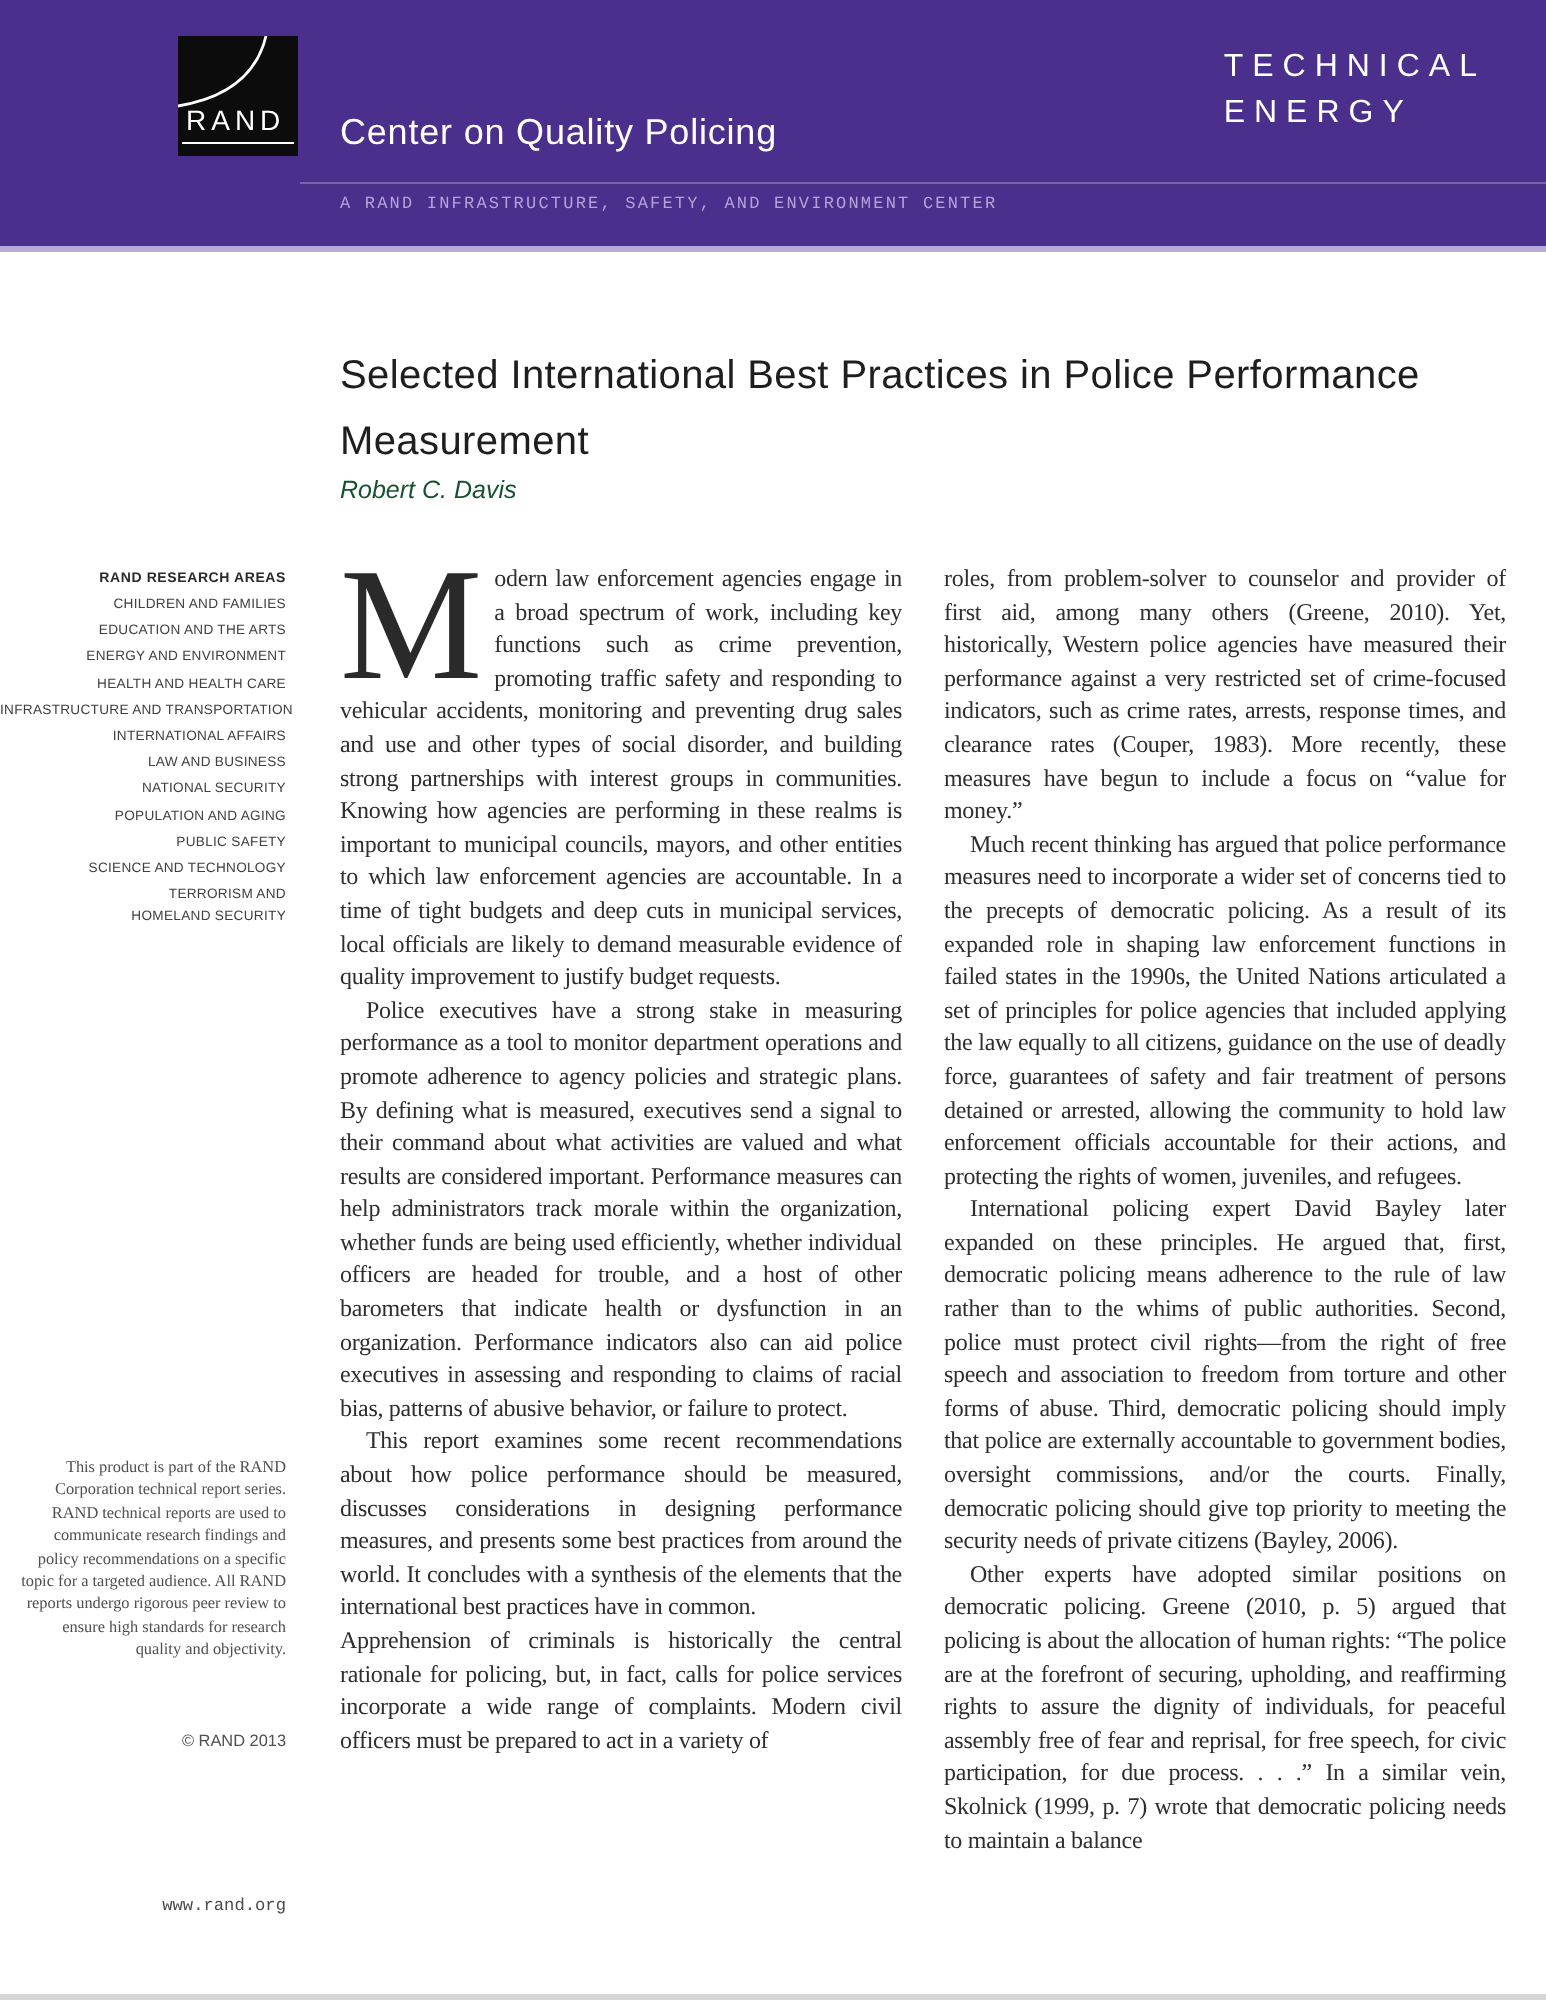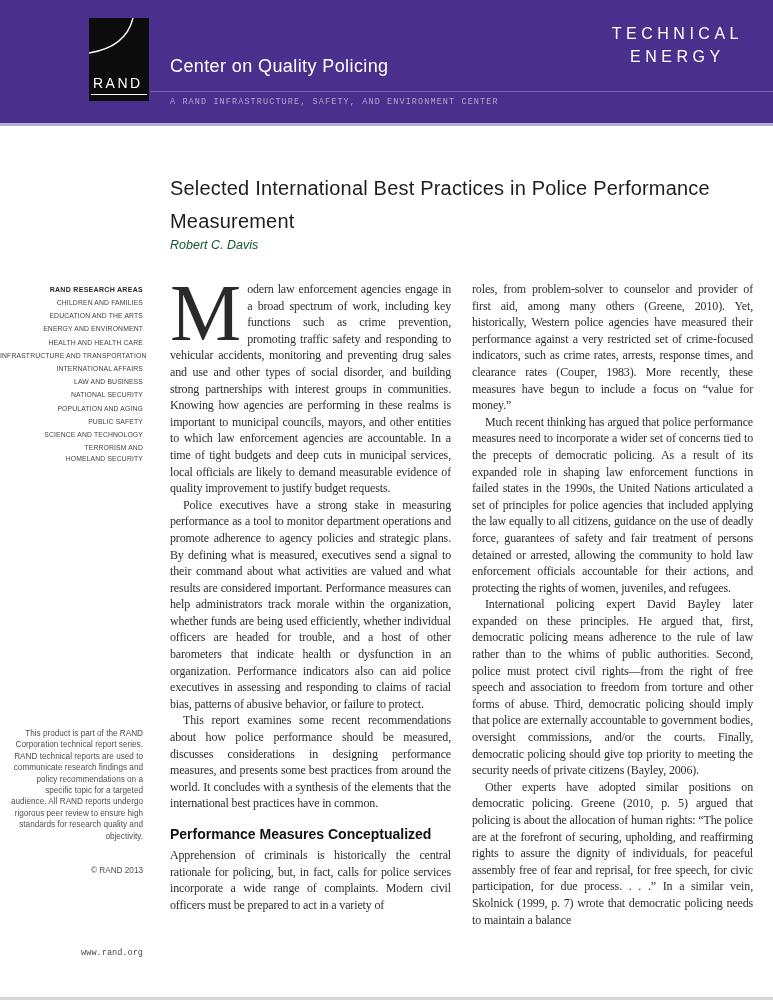--- a/index.html
+++ b/index.html
@@ -2,48 +2,48 @@
 <html><head>
 <meta charset="utf-8">
 <style>
   html,body{margin:0;padding:0;background:#888;}
   .page{position:relative;width:773px;height:1000px;background:#ffffff;overflow:hidden;
         font-family:"Liberation Serif",serif;margin:0 auto;}
 
   
   .header-band{position:absolute;left:0;top:0;width:773px;height:123px;background:#4a308c;}
   .header-strip{position:absolute;left:0;top:123px;width:773px;height:3px;background:#b5aad8;}
-  .rand-logo{position:absolute;left:89px;top:18px;width:60px;height:83px;background:#0c0c0c;}
+  .rand-logo{position:absolute;left:89px;top:18px;width:60px;height:60px;background:#0c0c0c;}
   .rand-logo svg{position:absolute;left:0;top:0;}
   .rand-wordmark{position:absolute;left:4px;bottom:10px;color:#ffffff;
         font-family:"Liberation Sans",sans-serif;font-size:14px;letter-spacing:2.5px;}
   .rand-logo-line{position:absolute;left:2px;right:2px;bottom:6px;height:1px;background:#ffffff;}
   .center-name{position:absolute;left:170px;top:56px;color:#ffffff;
         font-family:"Liberation Sans",sans-serif;font-size:18px;letter-spacing:.4px;font-weight:400;}
   .header-rule{position:absolute;left:150px;right:0;top:91px;height:1px;background:rgba(255,255,255,.25);}
   .center-subtitle{position:absolute;left:170px;top:97px;color:#b2a5d6;
         font-family:Liberation Mono, monospace;font-size:8.5px;letter-spacing:1.1px;}
-  .report-type{position:absolute;right:30px;top:22px;text-align:center;color:#ffffff;
+  .report-type{position:absolute;right:30px;top:22px;text-align:left;color:#ffffff;
         font-family:"Liberation Sans",sans-serif;font-size:16px;letter-spacing:4.5px;line-height:23px;font-weight:400;}
 
   
   .page-title{position:absolute;left:170px;top:172px;width:612px;color:#1e1e1e;
         font-family:"Liberation Sans",sans-serif;font-size:20px;line-height:33px;
         letter-spacing:.2px;font-weight:400;}
   .author{position:absolute;left:170px;top:238px;color:#14532d;
         font-family:"Liberation Sans",sans-serif;font-style:italic;font-size:12.5px;}
 
   
   .sidebar-areas{position:absolute;left:0;top:283px;width:143px;text-align:right;
         font-family:"Liberation Sans",sans-serif;color:#404040;}
   .ra-heading{font-size:7px;font-weight:bold;color:#2a2a2a;letter-spacing:.3px;line-height:13px;}
   .ra-item{font-size:6.8px;letter-spacing:.15px;line-height:13.2px;white-space:nowrap;}
   .ra-item-wrap{white-space:normal;display:inline-block;max-width:98px;line-height:10.4px;margin-top:2px;}
   .sidebar-about{position:absolute;left:8px;top:728px;width:135px;text-align:right;
-        font-family:Liberation Sans, sans-serif;font-size:8.2px;line-height:11.4px;color:#4f4f4f;}
+        font-family:Liberation Serif, serif;font-size:8.2px;line-height:11.4px;color:#4f4f4f;}
   .sidebar-copyright{position:absolute;left:8px;top:866px;width:135px;text-align:right;
         font-family:"Liberation Sans",sans-serif;font-size:8.2px;color:#4f4f4f;}
   .sidebar-web{position:absolute;left:8px;top:948px;width:135px;text-align:right;
         font-family:Liberation Mono, monospace;font-size:8.6px;color:#4a4a4a;}
 
   
   .col{position:absolute;top:281px;width:281px;height:712px;overflow:hidden;
         font-size:12px;line-height:16.6px;letter-spacing:-.15px;text-align:justify;color:#2e2e2e;}
   .col1{left:170px;}
   .col2{left:472px;}
@@ -102,21 +102,20 @@
     <div class="ra-item"><span class="ra-item-wrap">TERRORISM AND HOMELAND SECURITY</span></div>
   </div>
   <div class="sidebar-about">This product is part of the RAND Corporation technical report series. RAND technical reports are used to communicate research findings and policy recommendations on a specific topic for a targeted audience. All RAND reports undergo rigorous peer review to ensure high standards for research quality and objectivity.</div>
   <div class="sidebar-copyright">© RAND 2013</div>
   <div class="sidebar-web">www.rand.org</div>
 
   <div class="col col1">
     <p class="noindent"><span class="dropcap">M</span><span>odern law enforcement agencies engage in a broad spectrum of work, including key functions such as crime prevention, promoting traffic safety and responding to vehicular accidents, monitoring and preventing drug sales and use and other types of social disorder, and building strong partnerships with interest groups in communities. Knowing how agencies are performing in these realms is important to municipal councils, mayors, and other entities to which law enforcement agencies are accountable. In a time of tight budgets and deep cuts in municipal services, local officials are likely to demand measurable evidence of quality improvement to justify budget requests.</span></p>
     <p>Police executives have a strong stake in measuring performance as a tool to monitor department operations and promote adherence to agency policies and strategic plans. By defining what is measured, executives send a signal to their command about what activities are valued and what results are considered important. Performance measures can help administrators track morale within the organization, whether funds are being used efficiently, whether individual officers are headed for trouble, and a host of other barometers that indicate health or dysfunction in an organization. Performance indicators also can aid police executives in assessing and responding to claims of racial bias, patterns of abusive behavior, or failure to protect.</p>
     <p>This report examines some recent recommendations about how police performance should be measured, discusses considerations in designing performance measures, and presents some best practices from around the world. It concludes with a synthesis of the elements that the international best practices have in common.</p>
-    <div class="section-heading">Performance Measures Conceptualized</div>
     <p class="noindent">Apprehension of criminals is historically the central rationale for policing, but, in fact, calls for police services incorporate a wide range of complaints. Modern civil officers must be prepared to act in a variety of</p>
   </div>
 
   <div class="col col2">
     <p class="noindent">roles, from problem-solver to counselor and provider of first aid, among many others (Greene, 2010). Yet, historically, Western police agencies have measured their performance against a very restricted set of crime-focused indicators, such as crime rates, arrests, response times, and clearance rates (Couper, 1983). More recently, these measures have begun to include a focus on “value for money.”</p>
     <p>Much recent thinking has argued that police performance measures need to incorporate a wider set of concerns tied to the precepts of democratic policing. As a result of its expanded role in shaping law enforcement functions in failed states in the 1990s, the United Nations articulated a set of principles for police agencies that included applying the law equally to all citizens, guidance on the use of deadly force, guarantees of safety and fair treatment of persons detained or arrested, allowing the community to hold law enforcement officials accountable for their actions, and protecting the rights of women, juveniles, and refugees.</p>
     <p><span>International policing expert David Bayley later expanded on these principles. He argued that, first, democratic policing means adherence to the rule of law rather than to the whims of public authorities. Second, police must protect civil rights—from the right of free speech and association to freedom from torture and other forms of abuse. Third, democratic policing should imply that police are </span><span class="italic">externally accountable</span><span> to government bodies, oversight commissions, and/or the courts. Finally, democratic policing should give top priority to meeting the security needs of private citizens (Bayley, 2006).</span></p>
     <p>Other experts have adopted similar positions on democratic policing. Greene (2010, p. 5) argued that policing is about the allocation of human rights: “The police are at the forefront of securing, upholding, and reaffirming rights to assure the dignity of individuals, for peaceful assembly free of fear and reprisal, for free speech, for civic participation, for due process. . . .” In a similar vein, Skolnick (1999, p. 7) wrote that democratic policing needs to maintain a balance</p>
   </div>
 

